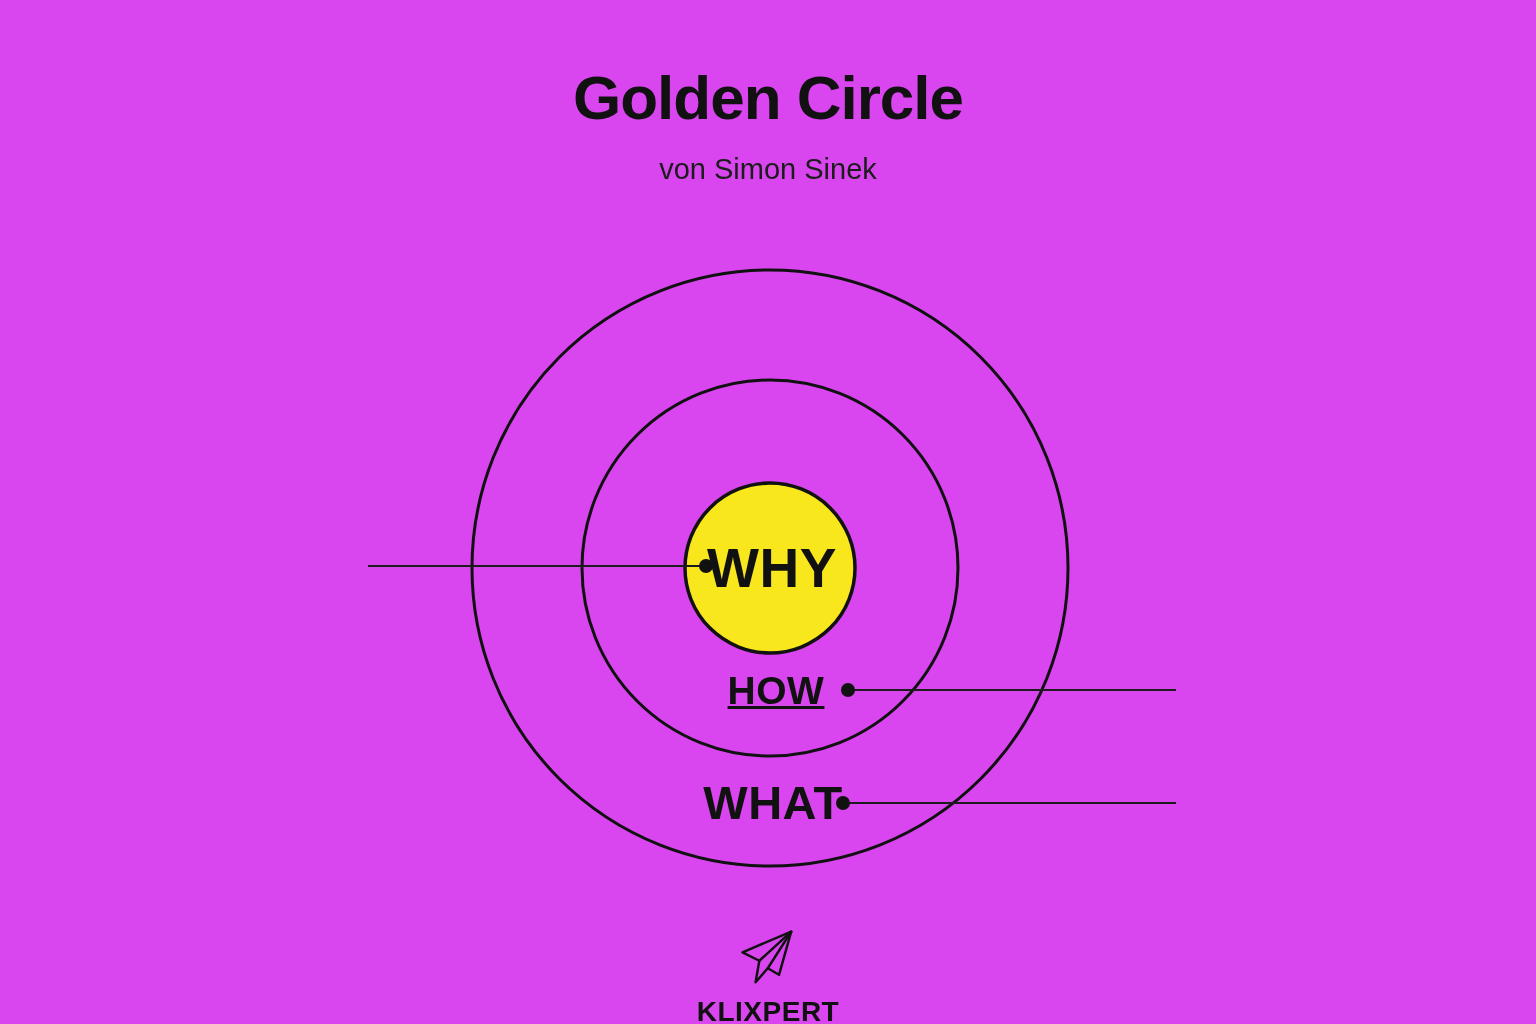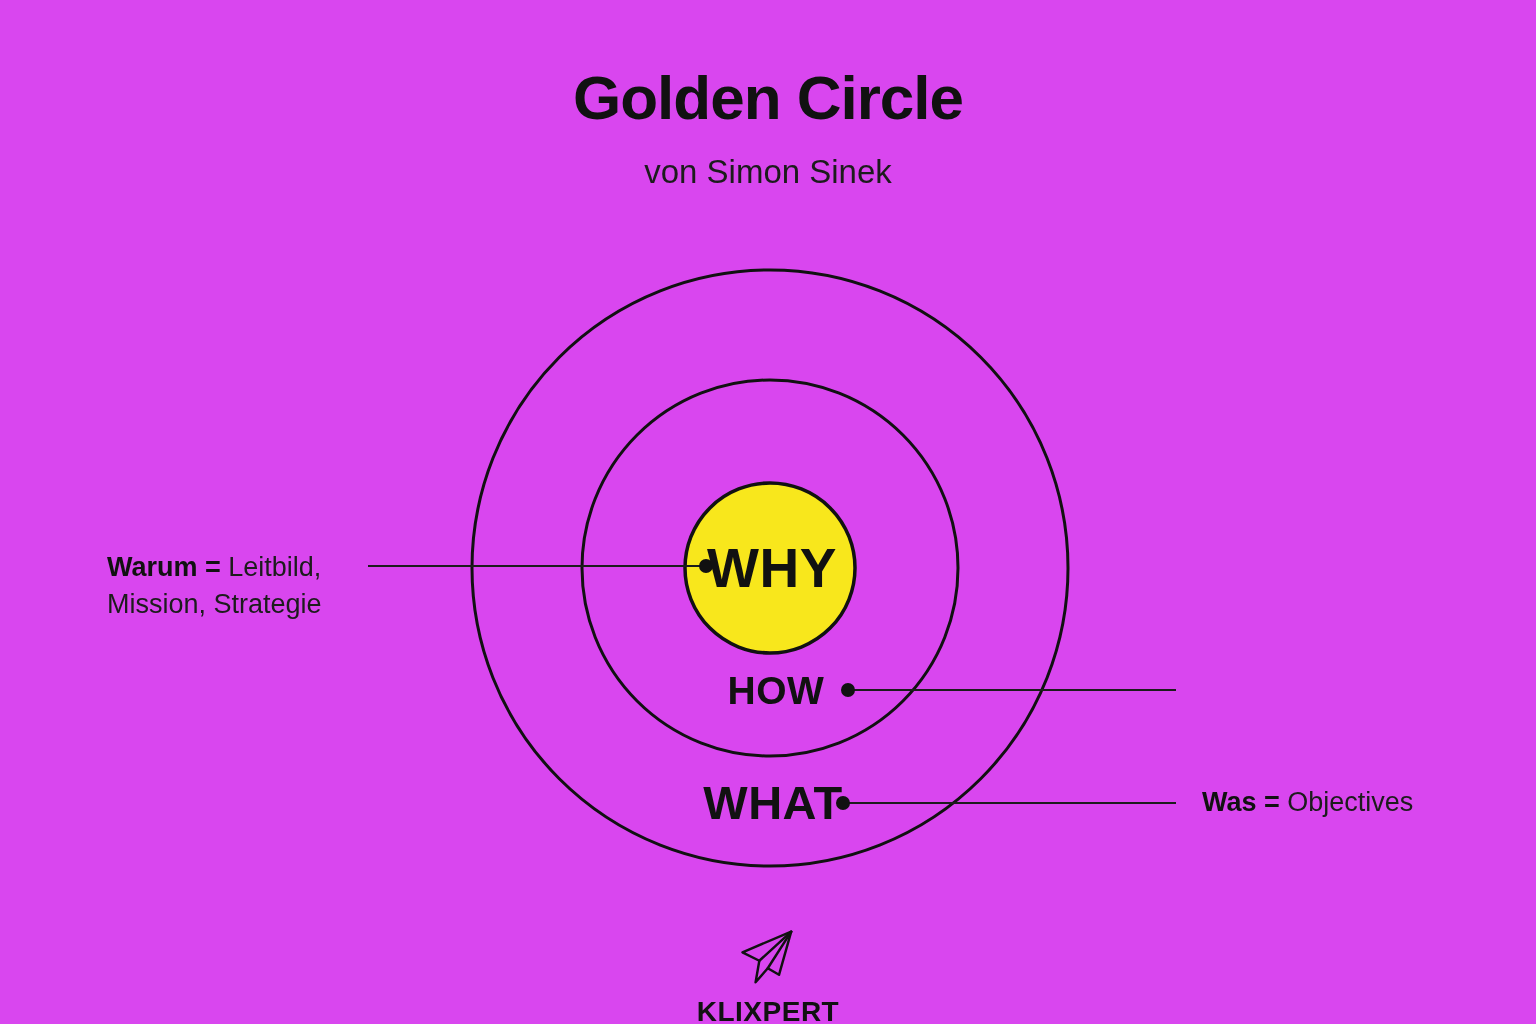--- a/index.html
+++ b/index.html
@@ -26,40 +26,40 @@
     font-weight: 800;
     letter-spacing: -1px;
     color: #111111;
   }
   .subtitle {
     position: absolute;
     top: 153px;
     left: 0;
     width: 100%;
     text-align: center;
-    font-size: 33px;
+    font-size: 29px;
     font-weight: 400;
     color: #1c1c1c;
   }
   .diagram-svg {
     position: absolute;
     top: 0;
     left: 0;
     width: 1536px;
     height: 1024px;
   }
   .ring-label {
     position: absolute;
     transform: translate(-50%, -50%);
     font-weight: 800;
     color: #111111;
     white-space: nowrap;
   }
   .ring-label.why  { left: 772px; top: 568px; font-size: 55px; letter-spacing: 0.5px; }
-  .ring-label.how  { left: 776px; top: 691px; font-size: 39px; letter-spacing: 0.5px; }
+  .ring-label.how  { left: 776px; top: 691px; font-size: 39px; letter-spacing: 0.5px; text-decoration: underline; }
   .ring-label.what { left: 773px; top: 802px; font-size: 47px; letter-spacing: 0.5px; }
   .annotation {
     position: absolute;
     font-size: 27px;
     line-height: 37px;
     color: #1c1c1c;
     white-space: nowrap;
   }
   .annotation b { font-weight: 800; color: #111111; }
   .annotation.warum { left: 107px; top: 549px; white-space: normal; width: 260px; }
@@ -106,31 +106,22 @@
     <circle cx="848" cy="690" r="7" fill="#111111"></circle>
 
     <line x1="843" y1="803" x2="1176" y2="803" stroke="#1c1c1c" stroke-width="2"></line>
     <circle cx="843" cy="803" r="7" fill="#111111"></circle>
   </svg>
 
   <div class="ring-label why">WHY</div>
   <div class="ring-label how">HOW</div>
   <div class="ring-label what">WHAT</div>
 
-  <div class="annotation warum">
-    <b>Warum =</b> 
-    <span>Leitbild,</span><br>
-    <span>Mission, Strategie</span>
-  </div>
 
 
-  <div class="annotation was">
-    <b>Was =</b> 
-    <span>Objectives</span>
-  </div>
 
   <div class="brand">
     <svg class="brand-icon" viewBox="0 0 64 68" xmlns="http://www.w3.org/2000/svg" aria-hidden="true">
       <g fill="none" stroke="#111111" stroke-width="2.6" stroke-linejoin="round" stroke-linecap="round">
         <path d="M57 7 L5 29 L23 38 L19 61 L32 46 L44 53 Z"></path>
         <path d="M57 7 L23 38"></path>
         <path d="M57 7 L32 46"></path>
       </g>
     </svg>
     <div class="brand-name">KLIXPERT</div>

